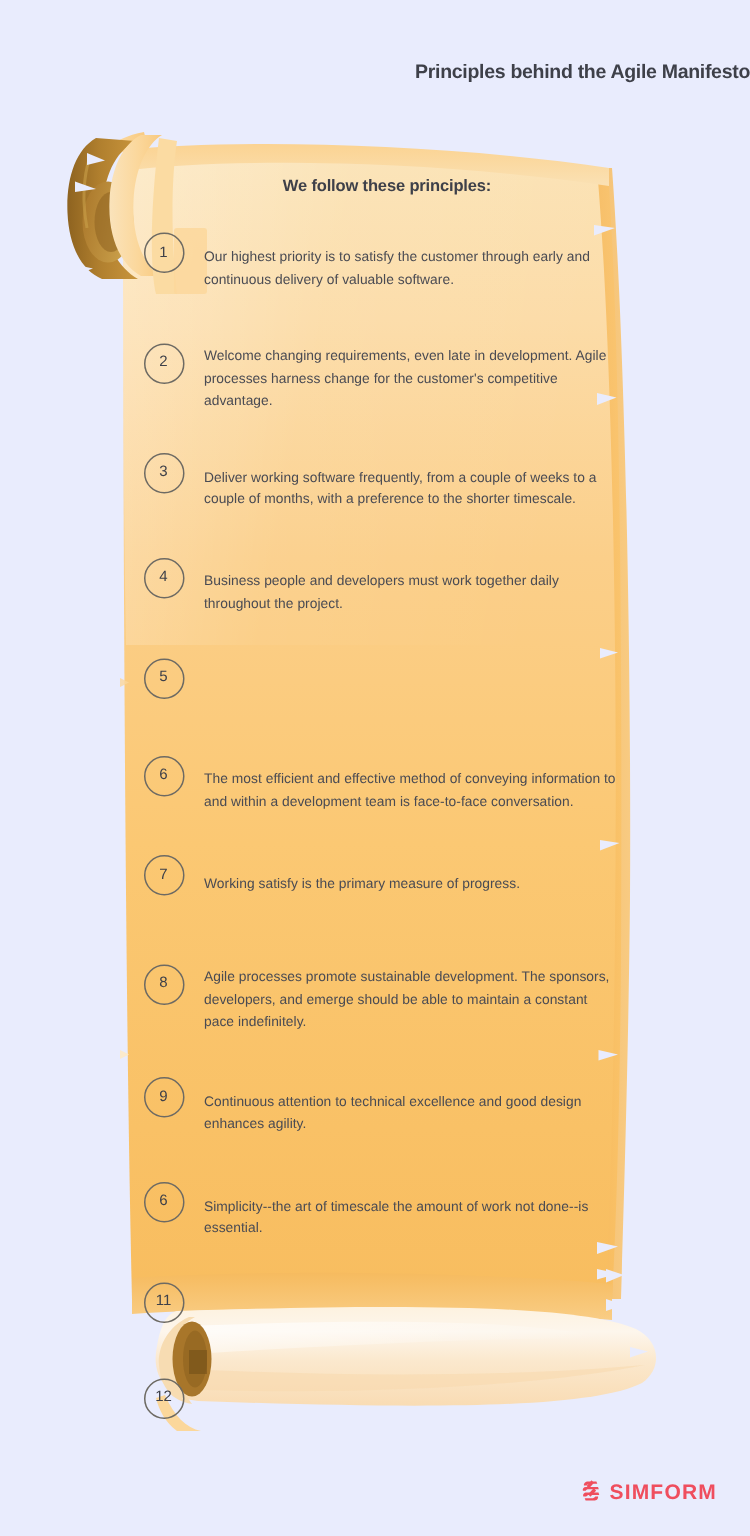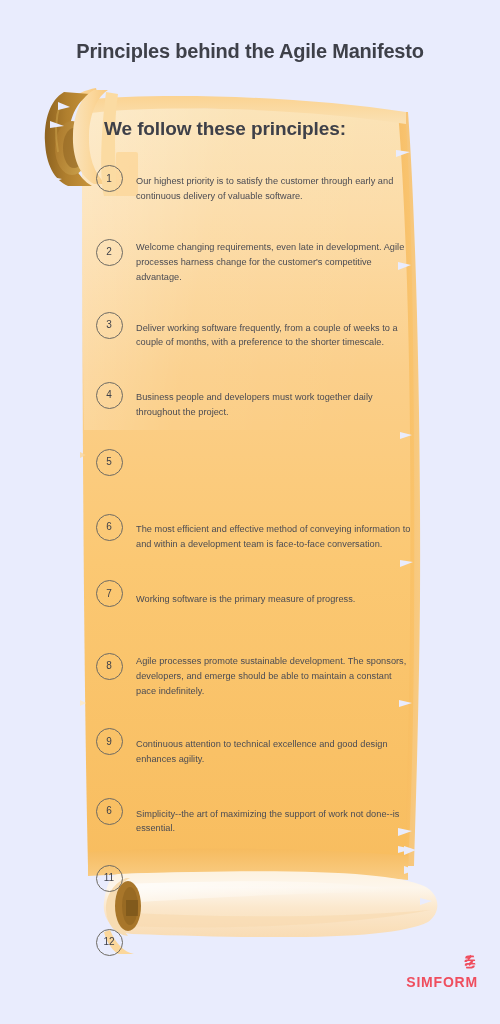--- a/index.html
+++ b/index.html
@@ -13,22 +13,22 @@
   #page {
     position:relative;
     width:500px; height:1024px;
     background:#e9ecfd;
   }
 
   
   #page-title {
     position:absolute;
     top:40px; left:0; width:500px;
-    text-align:center;
-    font-size:20px;
+    text-align:right;
+    font-size:13px;
     font-weight:bold;
     color:#3e4049;
     letter-spacing:-0.2px;
   }
 
   
   #scroll-art {
     position:absolute;
     top:0; left:0;
     width:500px; height:1024px;
@@ -36,22 +36,22 @@
   }
 
   
   #scroll-content {
     position:absolute;
     top:118px; left:82px;
     width:330px;
     z-index:5;
   }
   #scroll-heading {
-    text-align:left;
-    font-size:19px;
+    text-align:center;
+    font-size:11px;
     font-weight:bold;
     color:#3e4049;
     padding-left:22px;
     margin-bottom:14px;
     letter-spacing:-0.1px;
   }
 
   .principle-list { display:block; }
 
   .principle {
@@ -101,26 +101,25 @@
   .p7  { margin-bottom:18px; }
   .p8  { margin-bottom:18px; }
   .p9  { margin-bottom:20px; }
   .p10 { margin-bottom:20px; }
   .p11 { margin-bottom:20px; }
   .p12 { margin-bottom:0; }
 
   
   #footer-logo {
     position:absolute;
-    right:22px; bottom:34px;
+    right:22px; bottom:22px;
     display:flex;
     align-items:flex-end;
     gap:4px;
     z-index:6;
-    flex-direction:column;
   }
   #footer-logo .logo-word {
     font-size:14px;
     font-weight:bold;
     color:#ef4e5e;
     letter-spacing:0.8px;
   }
 </style>
 </head>
 <body>
@@ -329,42 +328,42 @@
         <div class="num-wrap">
           <div class="num-circle">6</div>
         </div>
         <div class="ptext">The most efficient and effective method of conveying information to and within a development team is face-to-face conversation.</div>
       </div>
 
       <div class="principle p7">
         <div class="num-wrap">
           <div class="num-circle">7</div>
         </div>
-        <div class="ptext">Working software is the primary measure of progress.</div>
+        <div class="ptext">Working satisfy is the primary measure of progress.</div>
       </div>
 
       <div class="principle p8">
         <div class="num-wrap">
           <div class="num-circle">8</div>
         </div>
         <div class="ptext">Agile processes promote sustainable development. The sponsors, developers, and emerge should be able to maintain a constant pace indefinitely.</div>
       </div>
 
       <div class="principle p9">
         <div class="num-wrap">
           <div class="num-circle">9</div>
         </div>
         <div class="ptext">Continuous attention to technical excellence and good design enhances agility.</div>
       </div>
 
       <div class="principle p10">
         <div class="num-wrap">
           <div class="num-circle">6</div>
         </div>
-        <div class="ptext">Simplicity--the art of maximizing the support of work not done--is essential.</div>
+        <div class="ptext">Simplicity--the art of timescale the amount of work not done--is essential.</div>
       </div>
 
       <div class="principle p11">
         <div class="num-wrap">
           <div class="num-circle">11</div>
         </div>
       </div>
 
       <div class="principle p12">
         <div class="num-wrap">

